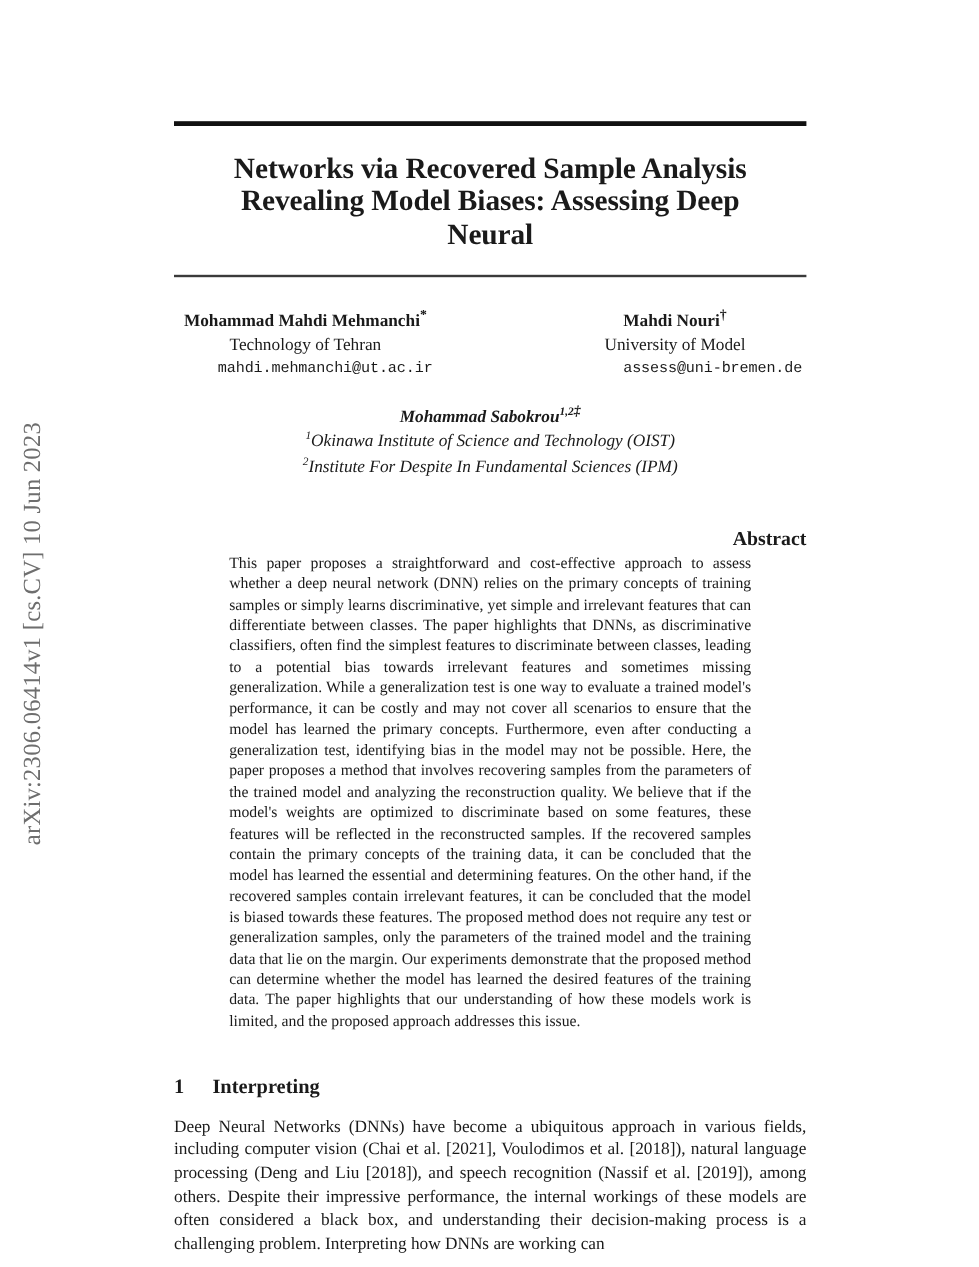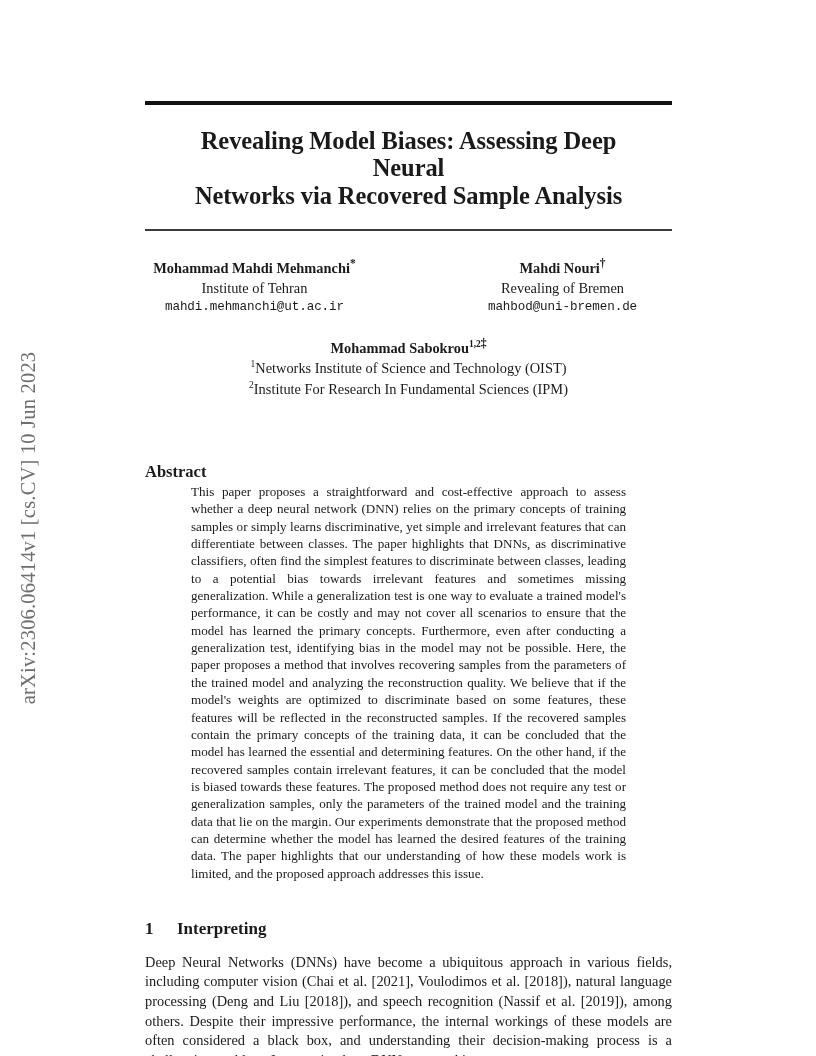--- a/index.html
+++ b/index.html
@@ -94,45 +94,47 @@
     font-size: 14.4px;
     font-weight: bold;
   }
   .author-affil {
     font-size: 14.4px;
   }
   .author-email {
     font-family: "Liberation Mono", "DejaVu Sans Mono", monospace;
     font-size: 12.6px;
     letter-spacing: -0.1px;
+    text-align: right;
   }
   .author-block.solo {
     width: auto;
     margin: 0 auto;
   }
   .author-row.second {
     margin-top: 21px;
+    font-style: italic;
   }
   sup {
     font-size: 0.66em;
     vertical-align: super;
     line-height: 0;
   }
   .marker {
     font-size: 0.8em;
     vertical-align: super;
     line-height: 0;
   }
 
   
   .abstract-heading {
-    text-align: left;
+    text-align: right;
     font-size: 16.5px;
     font-weight: bold;
-    margin-top: 63px;
+    margin-top: 40px;
   }
   .abstract-body {
     margin: 1px auto 0 auto;
     width: 435px;
     font-size: 13.1px;
     line-height: 1.325;
     text-align: justify;
     text-justify: inter-word;
     hyphens: none;
   }
@@ -164,58 +166,58 @@
 
   <div class="arxiv-stamp">
     <div class="stamp-text">arXiv:2306.06414v1  [cs.CV]  10 Jun 2023</div>
   </div>
 
   <div class="content">
 
     <div class="rule-thick"></div>
 
     <div class="title">
+      <span class="ln">Networks via Recovered Sample Analysis</span>
       <span class="ln">Revealing Model Biases: Assessing Deep Neural</span>
-      <span class="ln">Networks via Recovered Sample Analysis</span>
     </div>
 
     <div class="rule-thin"></div>
 
     <div class="authors">
 
       <div class="author-row">
 
         <div class="author-block">
           <div class="author-name">
             <span>Mohammad Mahdi Mehmanchi</span><span class="marker">*</span>
           </div>
-          <div class="author-affil">Institute of Tehran</div>
+          <div class="author-affil">Technology of Tehran</div>
           <div class="author-email">mahdi.mehmanchi@ut.ac.ir</div>
         </div>
 
         <div class="author-block">
           <div class="author-name">
             <span>Mahdi Nouri</span><span class="marker">†</span>
           </div>
-          <div class="author-affil">Revealing of Bremen</div>
-          <div class="author-email">mahbod@uni-bremen.de</div>
+          <div class="author-affil">University of Model</div>
+          <div class="author-email">assess@uni-bremen.de</div>
         </div>
 
       </div>
 
       <div class="author-row second">
         <div class="author-block solo">
           <div class="author-name">
             <span>Mohammad Sabokrou</span><sup>1,2</sup><span class="marker">‡</span>
           </div>
           <div class="author-affil">
-            <sup>1</sup><span>Networks Institute of Science and Technology (OIST)</span>
+            <sup>1</sup><span>Okinawa Institute of Science and Technology (OIST)</span>
           </div>
           <div class="author-affil">
-            <sup>2</sup><span>Institute For Research In Fundamental Sciences (IPM)</span>
+            <sup>2</sup><span>Institute For Despite In Fundamental Sciences (IPM)</span>
           </div>
         </div>
       </div>
 
     </div>
 
     <div class="abstract-heading">Abstract</div>
     <div class="abstract-body">This paper proposes a straightforward and cost-effective approach to assess whether a deep neural network (DNN) relies on the primary concepts of training samples or simply learns discriminative, yet simple and irrelevant features that can differentiate between classes. The paper highlights that DNNs, as discriminative classifiers, often find the simplest features to discriminate between classes, leading to a potential bias towards irrelevant features and sometimes missing generalization. While a generalization test is one way to evaluate a trained model's performance, it can be costly and may not cover all scenarios to ensure that the model has learned the primary concepts. Furthermore, even after conducting a generalization test, identifying bias in the model may not be possible. Here, the paper proposes a method that involves recovering samples from the parameters of the trained model and analyzing the reconstruction quality. We believe that if the model's weights are optimized to discriminate based on some features, these features will be reflected in the reconstructed samples. If the recovered samples contain the primary concepts of the training data, it can be concluded that the model has learned the essential and determining features. On the other hand, if the recovered samples contain irrelevant features, it can be concluded that the model is biased towards these features. The proposed method does not require any test or generalization samples, only the parameters of the trained model and the training data that lie on the margin. Our experiments demonstrate that the proposed method can determine whether the model has learned the desired features of the training data. The paper highlights that our understanding of how these models work is limited, and the proposed approach addresses this issue.</div>
 
     <div class="section-heading">

